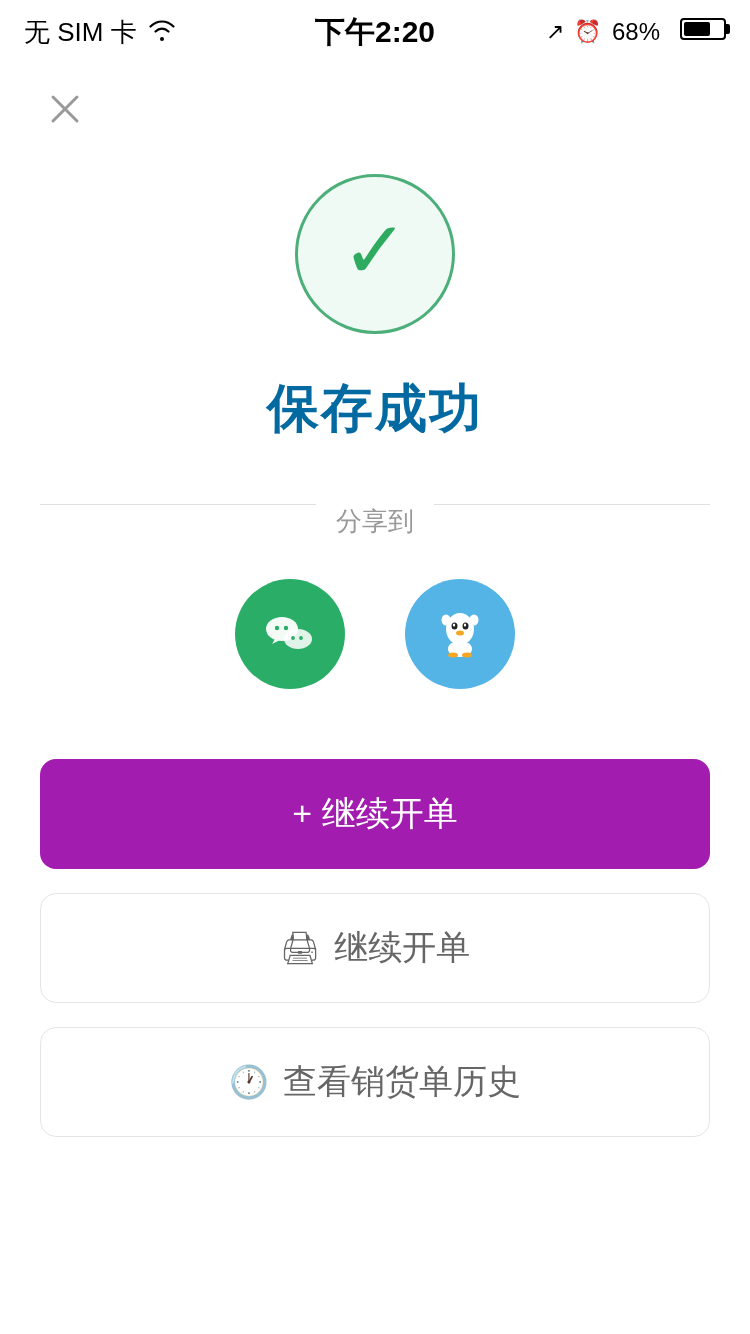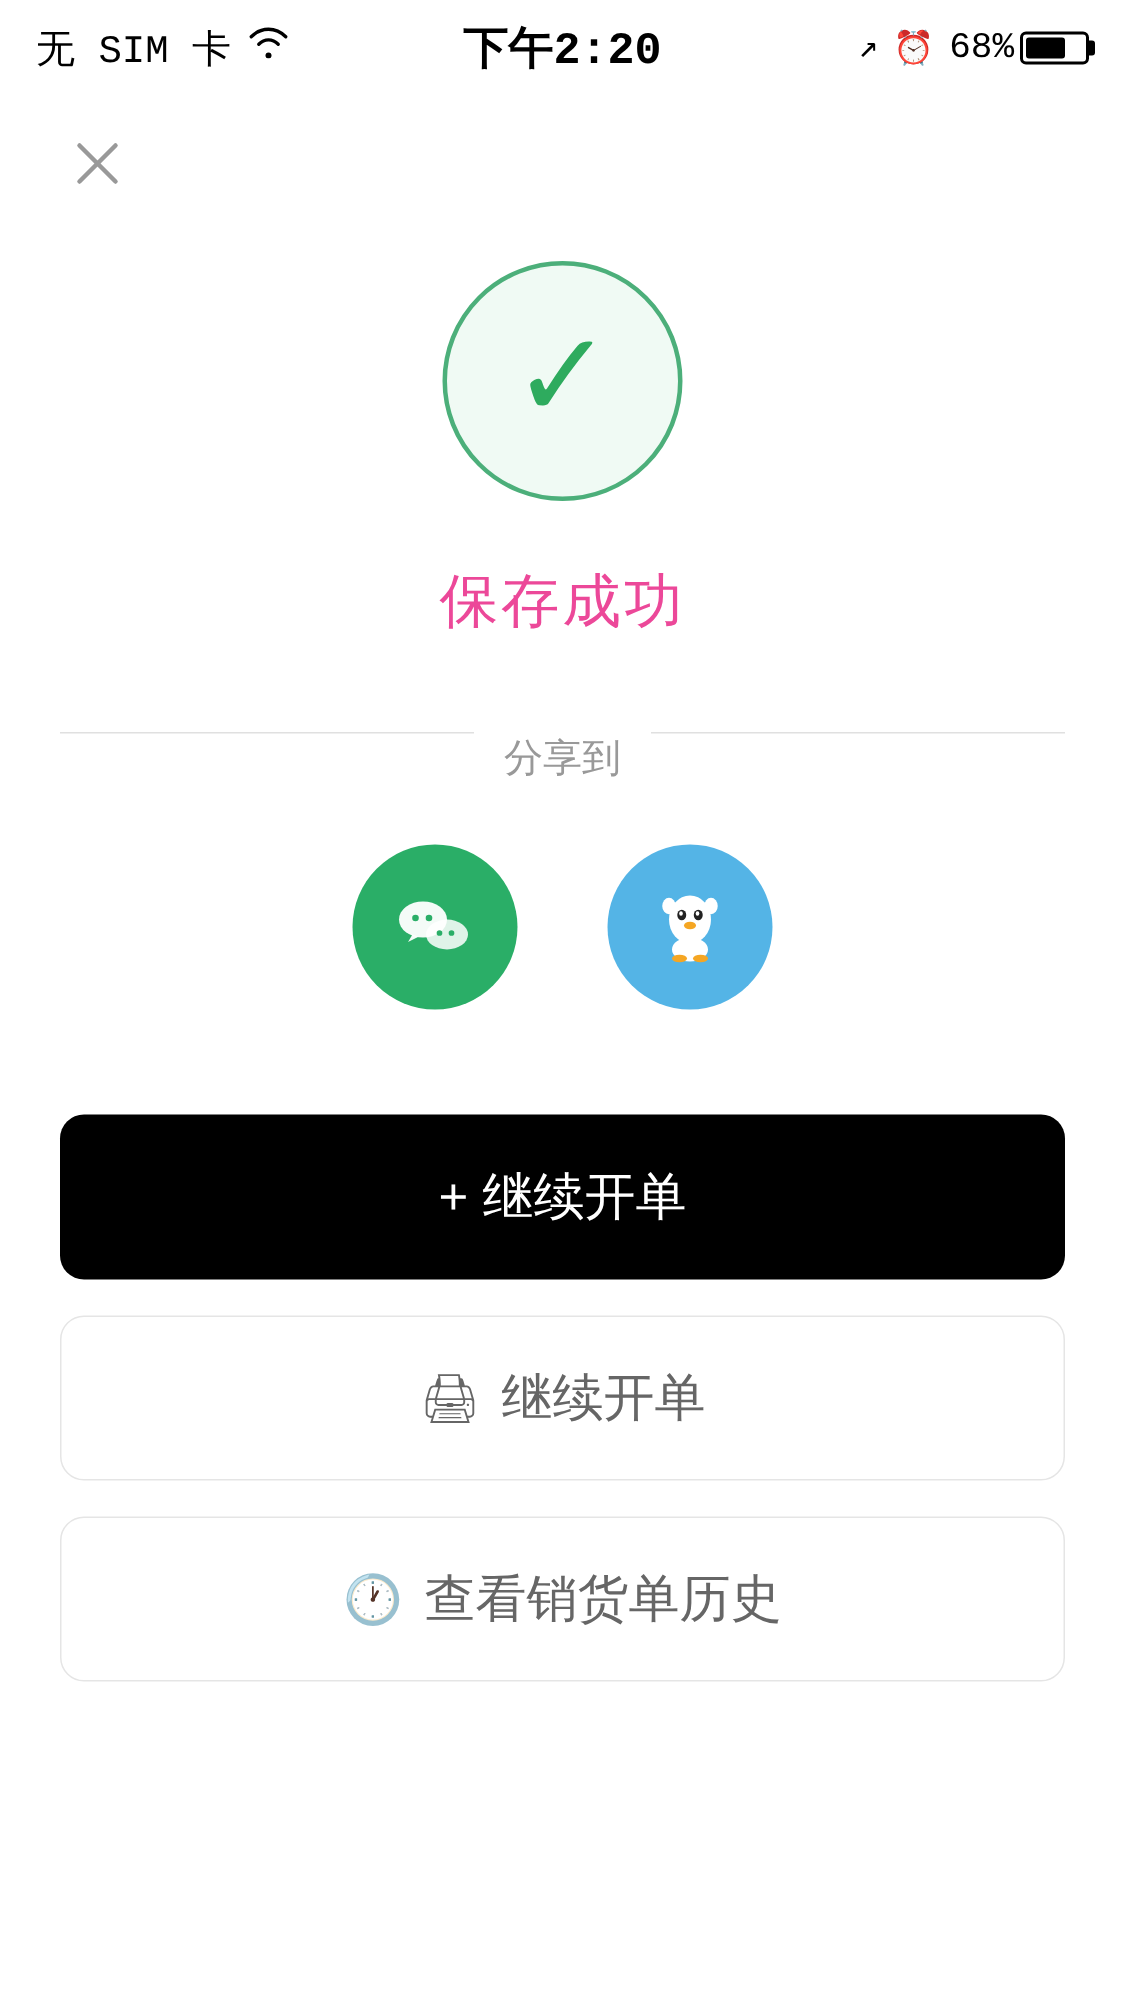--- a/index.html
+++ b/index.html
@@ -17,21 +17,20 @@
     
     .status-bar {
       width: 100%;
       height: 64px;
       background: #ffffff;
       display: flex;
       align-items: center;
       justify-content: space-between;
       padding: 0 24px;
       flex-shrink: 0;
-      font-family: Liberation Mono, monospace;
     }
     .status-bar-left {
       display: flex;
       align-items: center;
       gap: 10px;
       font-size: 26px;
       color: #000;
       font-weight: 500;
     }
     .status-bar-center {
@@ -58,22 +57,22 @@
       font-size: 22px;
       color: #000;
     }
 
     
     .alarm-icon { font-size: 22px; }
 
     
     .battery {
       display: flex;
-      align-items: center;
-      gap: 4px;
+      align-items: flex-start;
+      gap: 20px;
       font-size: 24px;
     }
     .battery-bar {
       width: 46px;
       height: 22px;
       border: 2px solid #000;
       border-radius: 4px;
       position: relative;
       display: flex;
       align-items: center;
@@ -138,23 +137,23 @@
     }
     .checkmark {
       color: #2eab5e;
       font-size: 80px;
       line-height: 1;
       margin-top: -6px;
     }
 
     
     .success-title {
-      font-size: 39px;
-      font-weight: 400;
-      color: #ec4899;
+      font-size: 52px;
+      font-weight: 700;
+      color: #0369a1;
       margin-bottom: 60px;
       letter-spacing: 2px;
     }
 
     
     .share-divider {
       width: 100%;
       display: flex;
       align-items: flex-start;
       gap: 20px;
@@ -219,21 +218,21 @@
       display: flex;
       align-items: center;
       justify-content: center;
       gap: 14px;
       font-size: 34px;
       cursor: pointer;
       font-family: inherit;
     }
 
     .btn-primary {
-      background: #000000;
+      background: #a21caf;
       color: #ffffff;
     }
 
     .btn-secondary {
       background: #ffffff;
       color: #666;
       border: 1px solid #e5e5e5;
     }
 
     .btn-icon {

